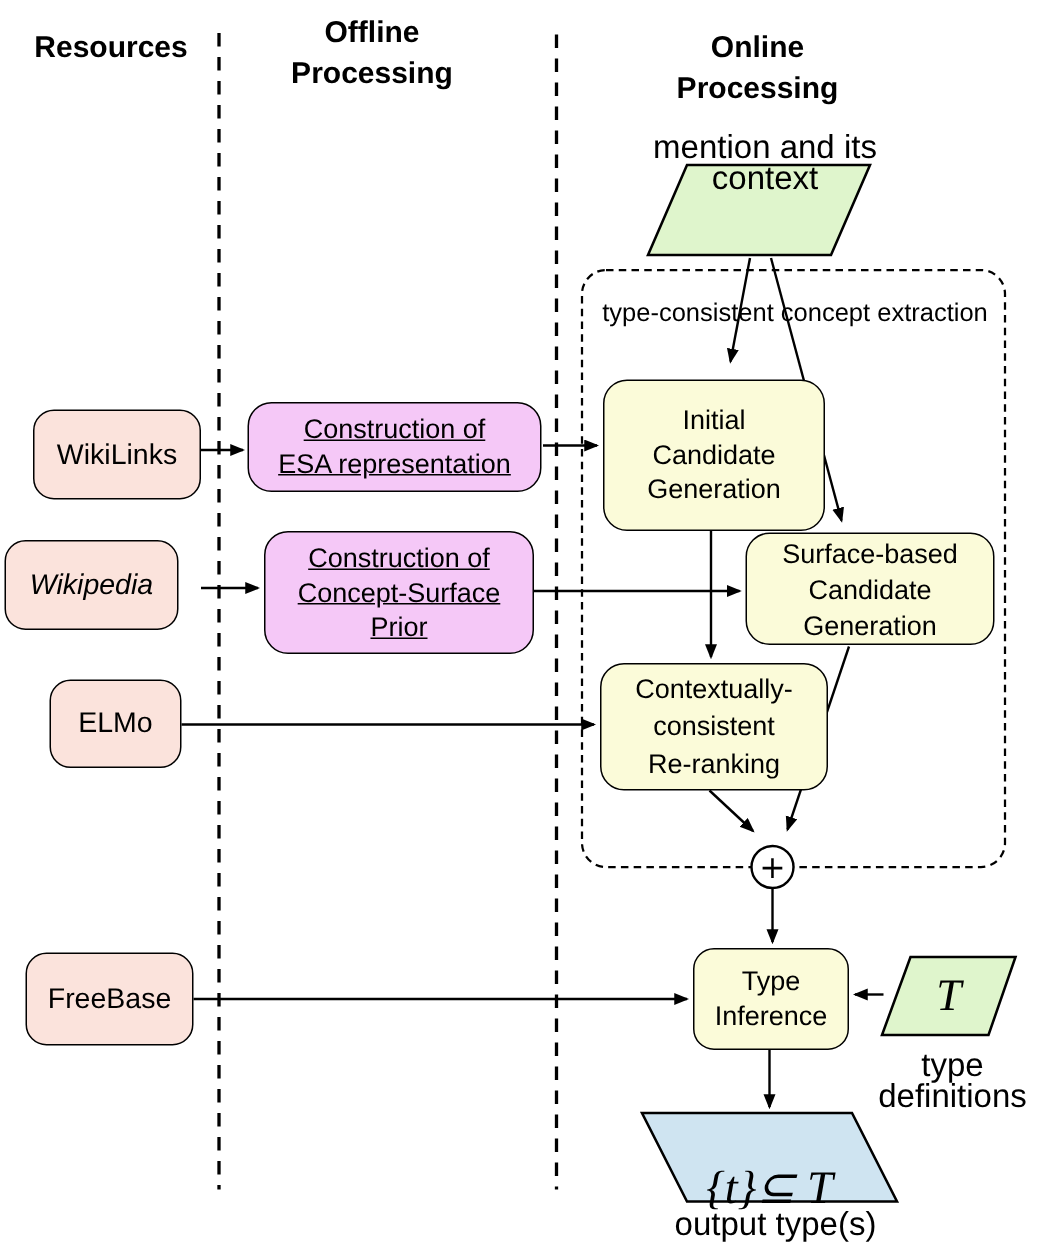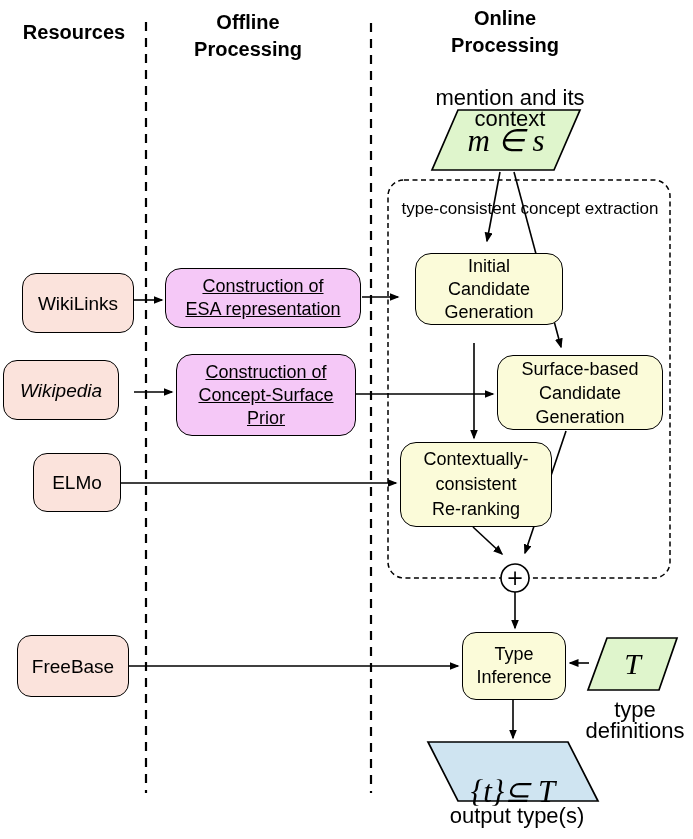--- a/index.html
+++ b/index.html
@@ -74,40 +74,39 @@
       <line x1="589" y1="663" x2="570" y2="663" marker-end="url(#arrow)"></line>
       <line x1="513" y1="700" x2="513" y2="738" marker-end="url(#arrow)"></line>
     </g>
 
     <circle cx="515" cy="578" r="14" fill="#ffffff" stroke="var(--stroke)" stroke-width="1.6"></circle>
   </svg>
 
   <div class="abs hdr" style="left:14px;top:19px;width:120px;">Resources</div>
   <div class="abs hdr" style="left:178px;top:9px;width:140px;">Offline
 Processing</div>
-  <div class="abs hdr" style="left:435px;top:5px;width:140px;text-align:center;">Online
+  <div class="abs hdr" style="left:435px;top:19px;width:140px;text-align:center;">Online
 Processing</div>
 
   <div class="box resource" style="left:22px;top:273px;width:112px;height:60px;">WikiLinks</div>
   <div class="box resource" style="left:3px;top:360px;width:116px;height:60px;font-style:italic;">Wikipedia</div>
   <div class="box resource" style="left:33px;top:453px;width:88px;height:59px;">ELMo</div>
   <div class="box resource" style="left:17px;top:635px;width:112px;height:62px;">FreeBase</div>
 
   <div class="box offline" style="left:165px;top:268px;width:196px;height:60px;">Construction of
 ESA representation</div>
   <div class="box offline" style="left:176px;top:354px;width:180px;height:82px;">Construction of
 Concept-Surface
 Prior</div>
 
   <div class="abs caption" style="left:410px;top:87px;width:200px;">mention and its context</div>
-  <div class="formula" style="left:432px;top:110px;width:148px;height:60px;font-size:31px;">m ∈ s</div>
 
   <div class="abs caption" style="left:394px;top:198px;width:272px;font-size:17px;">type-consistent concept extraction</div>
 
-  <div class="box process" style="left:402px;top:253px;width:148px;height:72px;margin-left:13px;">Initial
+  <div class="box process" style="left:402px;top:253px;width:148px;height:101px;">Initial
 Candidate
 Generation</div>
   <div class="box process" style="left:497px;top:355px;width:166px;height:75px;line-height:24px;">Surface-based
 Candidate
 Generation</div>
   <div class="box process" style="left:400px;top:442px;width:152px;height:85px;line-height:25px;">Contextually-
 consistent
 Re-ranking</div>
 
   <div class="plus" style="left:501px;top:564px;width:28px;height:27px;">+</div>

